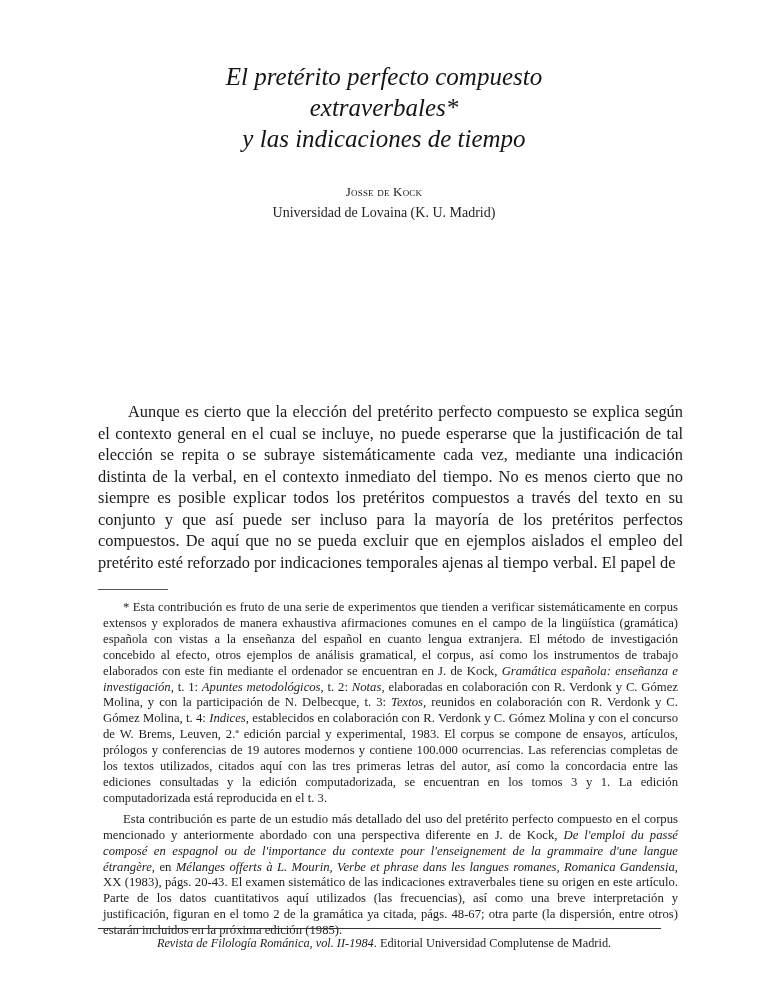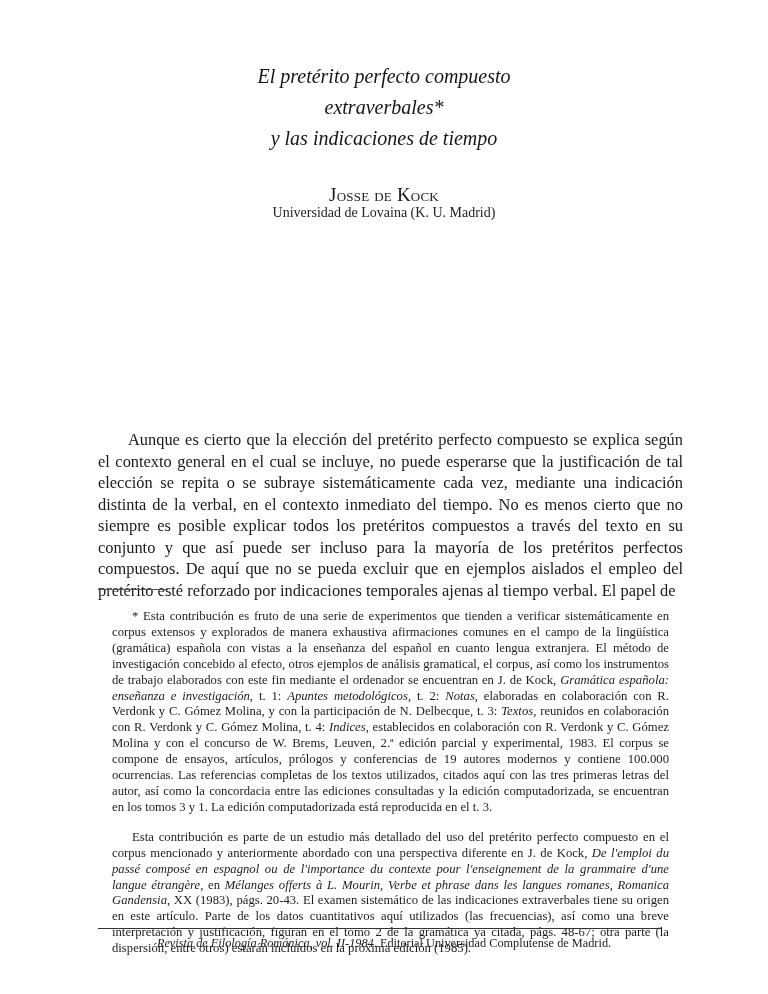--- a/index.html
+++ b/index.html
@@ -1,31 +1,31 @@
 <!DOCTYPE html>
 <html><head>
 <meta charset="utf-8">
 <style>
   html, body { margin:0; padding:0; background:#ffffff; }
   body { width:768px; height:994px; position:relative; overflow:hidden;
          font-family:"Liberation Serif","DejaVu Serif",serif; color:#1a1a1a; }
   .title { position:absolute; left:0; width:768px; top:61px; text-align:center;
-           font-style:italic; font-size:20px; line-height:31px; color:#151515; }
+           font-style:italic; font-size:25px; line-height:31px; color:#151515; }
   .title div { white-space:nowrap; }
   .author { position:absolute; left:0; width:768px; top:184px; text-align:center;
-            font-size:19px; letter-spacing:0.2px; font-variant:small-caps; color:#1a1a1a; }
+            font-size:13px; letter-spacing:0.2px; font-variant:small-caps; color:#1a1a1a; }
   .affil { position:absolute; left:0; width:768px; top:205px; text-align:center;
            font-size:14px; color:#222; }
   .body { position:absolute; left:98px; width:585px; top:401px;
-          font-size:16.4px; line-height:21.5px; text-align:justify; color:#1a1a1a;margin-top:28px; }
+          font-size:16.4px; line-height:21.5px; text-align:justify; color:#1a1a1a; }
   .body p { margin:0; text-indent:30px; }
   .rule-short { position:absolute; left:98px; top:589px; width:70px; height:1px; background:#555; }
   .notes { position:absolute; left:98px; width:585px; top:595px;
            font-size:12.7px; line-height:15.9px; text-align:justify; color:#1d1d1d; }
-  .notes p { margin:14px; text-indent:20px; }
+  .notes p { margin:5px; text-indent:20px; }
   .notes em { font-style:italic; }
   .rule-long { position:absolute; left:98px; top:928px; width:563px; height:1px; background:#333; }
   .footer { position:absolute; left:0; width:768px; top:936px; text-align:center;
             font-size:12.3px; color:#1d1d1d; }
   .footer em { font-style:italic;font-family:Liberation Serif, serif; }
 </style>
 </head>
 <body>
 
 <div class="title">

